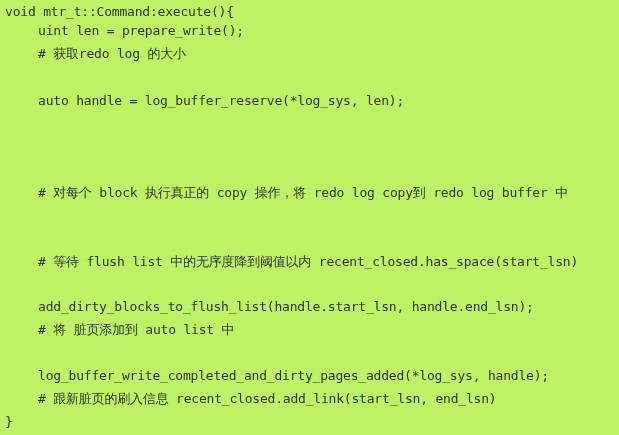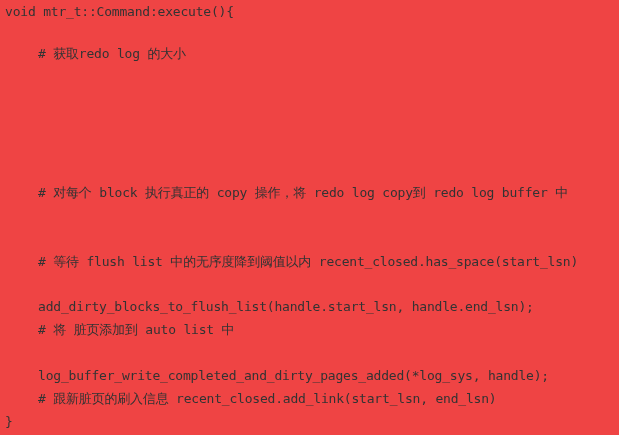--- a/index.html
+++ b/index.html
@@ -9,21 +9,21 @@
     }
     body {
       width: 619px;
       height: 435px;
       overflow: hidden;
     }
     .code-block {
       position: relative;
       width: 619px;
       height: 435px;
-      background: #ef4444;
+      background: #bef264;
       box-sizing: border-box;
       padding: 0 0 0 5px;
       font-family: "DejaVu Sans Mono", "Liberation Mono", monospace;
       font-size: 13px;
       color: #333333;
     }
     .line {
       position: absolute;
       left: 5px;
       white-space: pre;
@@ -31,21 +31,23 @@
       line-height: 23px;
       letter-spacing: -0.2px;
     }
     .indent { left: 38px; }
   </style>
 </head>
 <body>
 
 <div class="code-block">
   <div class="line" style="top:0px">void mtr_t::Command:execute(){</div>
+  <div class="line indent" style="top:19px">uint len = prepare_write();</div>
   <div class="line indent" style="top:42px"># 获取redo log 的大小</div>
+  <div class="line indent" style="top:89px">auto handle = log_buffer_reserve(*log_sys, len);</div>
   <div class="line indent" style="top:181px"># 对每个 block 执行真正的 copy 操作，将 redo log copy到 redo log buffer 中</div>
   <div class="line indent" style="top:295px">add_dirty_blocks_to_flush_list(handle.start_lsn, handle.end_lsn);</div>
   <div class="line indent" style="top:250px"># 等待 flush list 中的无序度降到阈值以内 recent_closed.has_space(start_lsn)</div>
   <div class="line indent" style="top:318px"># 将 脏页添加到 auto list 中</div>
   <div class="line indent" style="top:364px">log_buffer_write_completed_and_dirty_pages_added(*log_sys, handle);</div>
   <div class="line indent" style="top:387px"># 跟新脏页的刷入信息 recent_closed.add_link(start_lsn, end_lsn)</div>
   <div class="line" style="top:410px">}</div>
 </div>
 
 </body></html>

